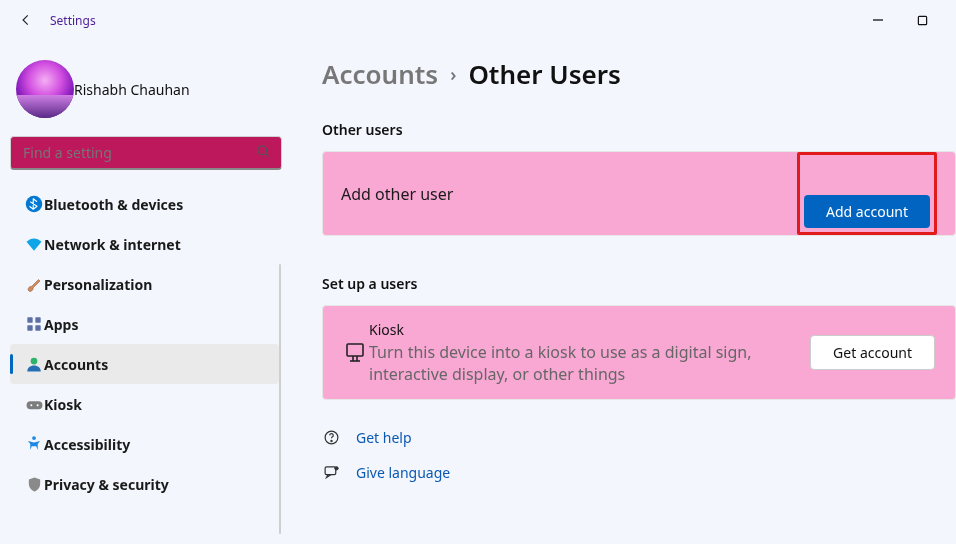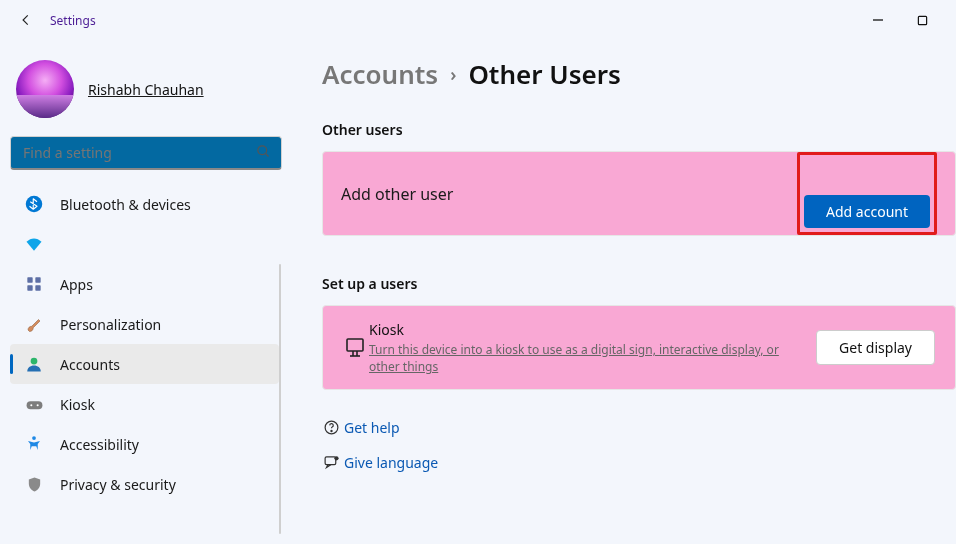--- a/index.html
+++ b/index.html
@@ -7,32 +7,32 @@
 
   .titlebar { height: 40px; display: flex; align-items: center; padding: 0 12px; }
   .back-btn { width: 28px; height: 28px; display:flex;align-items:center;justify-content:center; cursor:pointer; border-radius:4px; }
   .titlebar .label { margin-left: 10px; font-size: 12px; color:#4c1d95; }
   .win-controls { margin-left:auto; display:flex; gap:28px; padding-right:14px; }
   .win-btn { width:16px;height:16px;display:flex;align-items:center;justify-content:center;cursor:pointer;}
 
   .layout { display:flex; height: calc(544px - 40px); }
   .sidebar { width: 292px; padding: 14px 10px 0 10px; display:flex;flex-direction:column; }
   
-  .user-row { display:flex; align-items:center; gap:14px; padding: 6px 6px 18px 6px; text-decoration: underline; }
+  .user-row { display:flex; align-items:center; padding: 6px 6px 18px 6px; }
   .avatar { width:58px; height:58px; border-radius:50%; background: radial-gradient(circle at 50% 35%, #f5aef5 0%, #d24fe0 35%, #8a1dc0 60%, #4a0b6d 80%); position:relative; overflow:hidden; }
   .avatar::after{content:"";position:absolute;bottom:0;left:0;right:0;height:40%;background:linear-gradient(#cf7fe4,#5a2a88);}
   .username { font-size:14px; font-weight:400; color:#111; }
 
-  .search-box { height:34px; background:#0369a1; border:1px solid #d0d0d0; border-radius:4px; display:flex; align-items:center; padding:0 10px 0 12px; margin:0 0 14px 0; border-bottom:2px solid #888;}
+  .search-box { height:34px; background:#be185d; border:1px solid #d0d0d0; border-radius:4px; display:flex; align-items:center; padding:0 10px 0 12px; margin:0 0 14px 0; border-bottom:2px solid #888;}
   .search-box input { border:none; outline:none; flex:1; font-size:14px; background:transparent;}
   .search-box .icon { color:#555; }
 
   .nav { flex:1; overflow:auto; border-right:1px solid transparent; position:relative; }
   .nav::after{content:"";position:absolute;right:0;top:80px;bottom:10px;width:2px;background:#cfcfcf;border-radius:1px;}
-  .nav-item { display:flex; align-items:center; gap:16px; height:40px; padding:0 10px 0 14px; border-radius:4px; cursor:pointer; font-size:14px; color:#1a1a1a; margin:0 2px 0 0;}
+  .nav-item { display:flex; align-items:center; height:40px; padding:0 10px 0 14px; border-radius:4px; cursor:pointer; font-size:14px; color:#1a1a1a; margin:0 2px 0 0;font-weight:bold;}
   .nav-item.active { background:#eaeaea; position:relative; }
   .nav-item.active::before { content:""; position:absolute; left:0; top:10px; bottom:10px; width:3px; background:#0067c0; border-radius:2px; }
   .nav-item .ic { width:20px;height:20px;display:flex;align-items:center;justify-content:center; }
 
   .main { flex:1; padding: 16px 0 0 30px; position:relative; }
   .breadcrumb { display:flex; align-items:center; gap:12px; font-size:26px; font-weight:600; }
   .breadcrumb .parent { color:#777; }
   .breadcrumb .chev { color:#777; font-size:18px;}
   .breadcrumb .current { color:#111; font-weight:600; }
 
@@ -40,24 +40,24 @@
 
   .card { background:#f9a8d4; border:1px solid #e6e6e6; border-radius:4px; margin-top:12px; padding:0; display:flex; align-items:center; min-height:64px; width: calc(100% + 0px);}
   .card-pad { padding:0 18px; display:flex;align-items:center; justify-content:space-between; width:100%; }
   .primary-btn { background:#0064c0; color:#fff; border:none; border-radius:4px; padding:7px 22px; font-size:14px; cursor:pointer;margin-top:36px; }
   .primary-wrap { border:3px solid #e11b1b; padding:4px; border-radius:2px; }
   .secondary-btn { background:#fff; color:#111; border:1px solid #ccc; border-radius:4px; padding:7px 22px; font-size:14px; cursor:pointer; }
 
   .kiosk-card { display:flex; align-items:center; padding:14px 18px; }
   .kiosk-ic { width:28px;height:28px;display:flex;align-items:center;justify-content:center; }
   .kiosk-body .ttl { font-size:14px; font-weight:400; color:#111; }
-  .kiosk-body .sub { font-size:12px; color:#666; margin-top:2px; max-width:420px;text-decoration:underline; }
+  .kiosk-body .sub { font-size:16px; color:#666; margin-top:2px; max-width:420px; }
 
   .links { margin-top:28px; display:flex; flex-direction:column; gap:16px; }
-  .link-row { display:flex; align-items:center; gap:4px; font-size:14px; }
+  .link-row { display:flex; align-items:center; gap:16px; font-size:14px; }
   .link-row a { color:#0b59b3; text-decoration:none; cursor:pointer; }
   .link-ic { width:18px;height:18px;display:flex;align-items:center;justify-content:center;color:#333; }
 </style>
 </head>
 <body>
 
 <div class="titlebar">
   <div class="back-btn">
     <svg width="14" height="14" viewBox="0 0 24 24" fill="none" stroke="#222" stroke-width="2">
         <path d="M15 4l-8 8 8 8"></path>
@@ -104,39 +104,40 @@
             </svg>
           </span>
         <span>Bluetooth &amp; devices</span>
       </div>
       <div class="nav-item">
         <span class="ic">
             <svg width="18" height="18" viewBox="0 0 24 24" fill="#0ea5e9">
               <path d="M2 9c6-6 14-6 20 0l-10 12z"></path>
             </svg>
           </span>
+        <span>Network &amp; internet</span>
+      </div>
+      <div class="nav-item">
+        <span class="ic">
+            <svg width="18" height="18" viewBox="0 0 24 24">
+              <path d="M4 20c0-3 2-5 5-5l9-9 2 2-9 9c0 3-2 5-5 5z" fill="#d38b5d" stroke="#8a5a36" stroke-width="0.7"></path>
+            </svg>
+          </span>
+        <span>Personalization</span>
       </div>
       <div class="nav-item">
         <span class="ic">
             <svg width="16" height="16" viewBox="0 0 24 24" fill="#5d6fa5">
               <rect x="2" y="2" width="8" height="8" rx="1"></rect>
               <rect x="14" y="2" width="8" height="8" rx="1"></rect>
               <rect x="2" y="14" width="8" height="8" rx="1"></rect>
               <rect x="14" y="14" width="8" height="8" rx="1"></rect>
             </svg>
           </span>
         <span>Apps</span>
-      </div>
-      <div class="nav-item">
-        <span class="ic">
-            <svg width="18" height="18" viewBox="0 0 24 24">
-              <path d="M4 20c0-3 2-5 5-5l9-9 2 2-9 9c0 3-2 5-5 5z" fill="#d38b5d" stroke="#8a5a36" stroke-width="0.7"></path>
-            </svg>
-          </span>
-        <span>Personalization</span>
       </div>
       <div class="nav-item active">
         <span class="ic">
             <svg width="18" height="18" viewBox="0 0 24 24">
               <circle cx="12" cy="8" r="4.5" fill="#2cb56a"></circle>
               <path d="M3 22c0-5 4-8 9-8s9 3 9 8z" fill="#256fb3"></path>
             </svg>
           </span>
         <span>Accounts</span>
       </div>
@@ -196,21 +197,21 @@
               <line x1="10" y1="15" x2="10" y2="20"></line>
               <line x1="14" y1="15" x2="14" y2="20"></line>
               <line x1="7" y1="20" x2="17" y2="20"></line>
             </svg>
         </span>
         <div class="kiosk-body">
           <div class="ttl">Kiosk</div>
           <div class="sub">Turn this device into a kiosk to use as a digital sign, interactive display, or other things</div>
         </div>
         <div style="margin-left:auto;padding-right:2px">
-          <button class="secondary-btn">Get display</button>
+          <button class="secondary-btn">Get account</button>
         </div>
       </div>
     </div>
 
     <div class="links">
       <div class="link-row">
         <span class="link-ic">
           <svg width="17" height="17" viewBox="0 0 24 24" fill="none" stroke="#333" stroke-width="1.7">
               <circle cx="12" cy="12" r="9"></circle>
               <path d="M9.5 9a2.5 2.5 0 1 1 3.5 2.3c-.9.5-1 1-1 1.7"></path>

